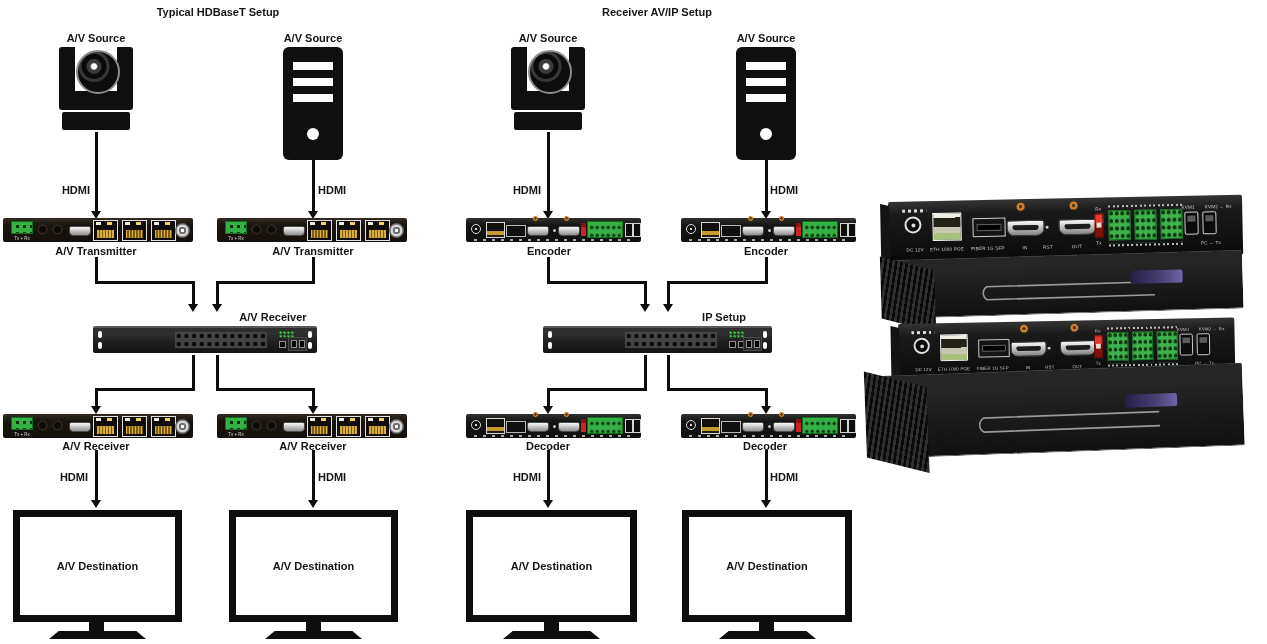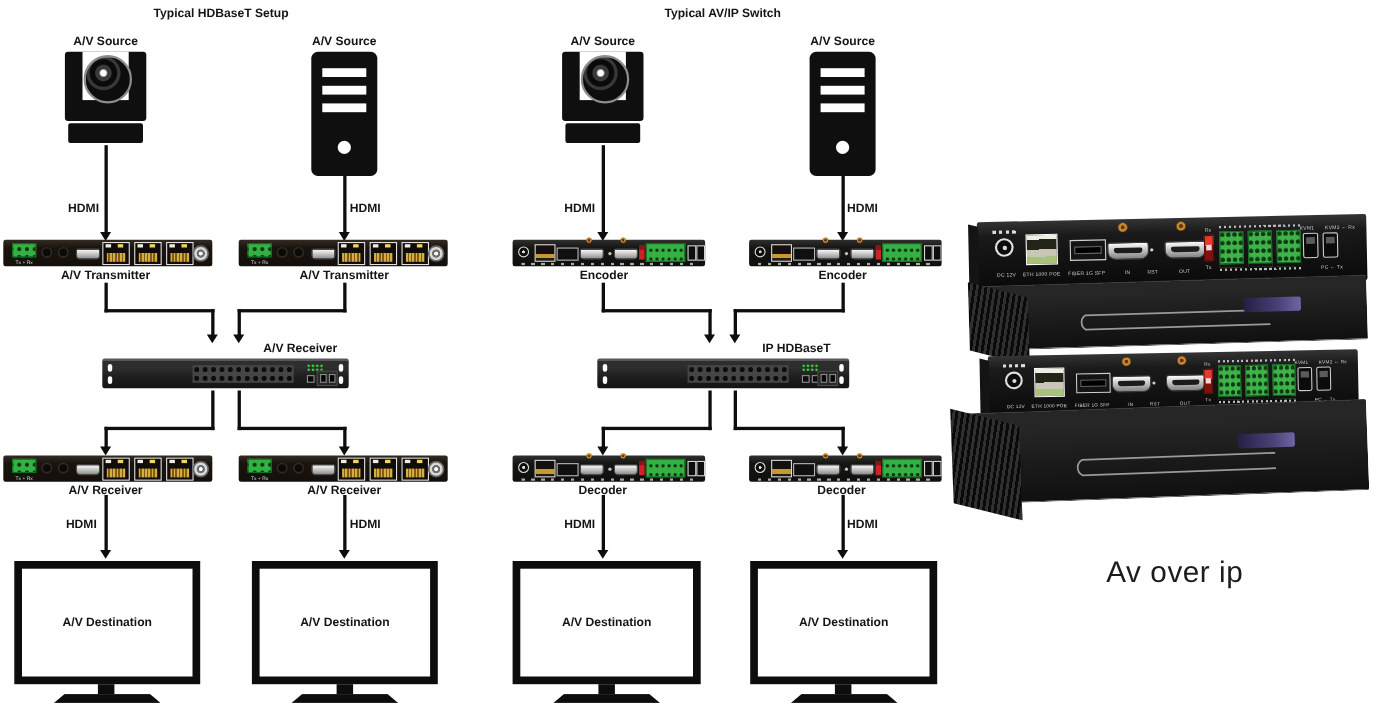--- a/index.html
+++ b/index.html
@@ -100,22 +100,22 @@
   .p-micro{position:absolute;height:2px;background:repeating-linear-gradient(90deg,#bbb 0 2px,transparent 2px 4.5px);}
   .p-usb{position:absolute;top:16px;width:12px;height:21px;background:#0b0b0b;border:1.5px solid #cfcfcf;border-radius:2px;}
   .p-usb::after{content:"";position:absolute;left:2px;right:2px;top:3px;height:6px;background:#5a5a5a;}
   .caption{position:absolute;font-size:27px;color:#1c1c1c;text-align:center;letter-spacing:.5px;}
 </style>
 </head>
 <body>
 
 <div id="canvas">
 
-  <div class="lbl" style="left:101px;top:6px;width:200px;">Typical HDBaseT Setup</div>
-  <div class="lbl" style="left:557px;top:6px;width:200px;">Typical AV/IP Switch</div>
+  <div class="lbl" style="left:118px;top:6px;width:200px;">Typical HDBaseT Setup</div>
+  <div class="lbl" style="left:557px;top:6px;width:200px;">Receiver AV/IP Setup</div>
 
   <div class="lbl" style="left:46px;top:32px;width:100px;">A/V Source</div>
   <div class="lbl" style="left:263px;top:32px;width:100px;">A/V Source</div>
   <div class="lbl" style="left:498px;top:32px;width:100px;">A/V Source</div>
   <div class="lbl" style="left:716px;top:32px;width:100px;">A/V Source</div>
 
   <div class="cam" style="left:59px;top:47px;">
     <div class="cam-u"></div>
     <div class="cam-notch"></div>
     <div class="cam-lens"></div>
@@ -238,21 +238,21 @@
     <div class="sw-hole" style="right:5px;top:16px;"></div>
     <div class="sw-ports">
         <div class="sw-gap"></div>
       </div>
     <div class="sw-leds"></div>
     <div class="sw-mini"></div>
     <div class="sw-mod" style="right:10px;">
         <div class="sw-mod-p"></div>
       </div>
   </div>
-  <div class="lbl" style="left:664px;top:311px;width:120px;">IP HDBaseT</div>
+  <div class="lbl" style="left:664px;top:311px;width:120px;">IP Setup</div>
   <div class="sw" style="left:543px;top:326px;width:229px;">
     <div class="sw-hole" style="left:5px;top:5px;"></div>
     <div class="sw-hole" style="left:5px;top:16px;"></div>
     <div class="sw-hole" style="right:5px;top:5px;"></div>
     <div class="sw-hole" style="right:5px;top:16px;"></div>
     <div class="sw-ports">
         <div class="sw-gap"></div>
       </div>
     <div class="sw-leds"></div>
     <div class="sw-mini"></div>
@@ -448,15 +448,14 @@
 
     <div class="pchassis" style="left:8px;top:190px;width:366px;height:82px;transform:rotate(-2.1deg);">
       <div class="p-fins" style="width:62px;"></div>
       <svg class="abs" style="left:82px;top:42px;" width="200" height="22" viewBox="0 0 200 22">
         <path d="M200 4 H24 a8 8 0 0 0 0 14 H200" fill="none" stroke="#9a9a9a" stroke-width="1.6"></path>
       </svg>
       <div class="p-tag" style="left:248px;top:28px;"></div>
     </div>
   </div>
 
-  <div class="caption" style="left:978px;top:505px;width:180px;">Av over ip</div>
 
 </div>
 
 </body></html>

